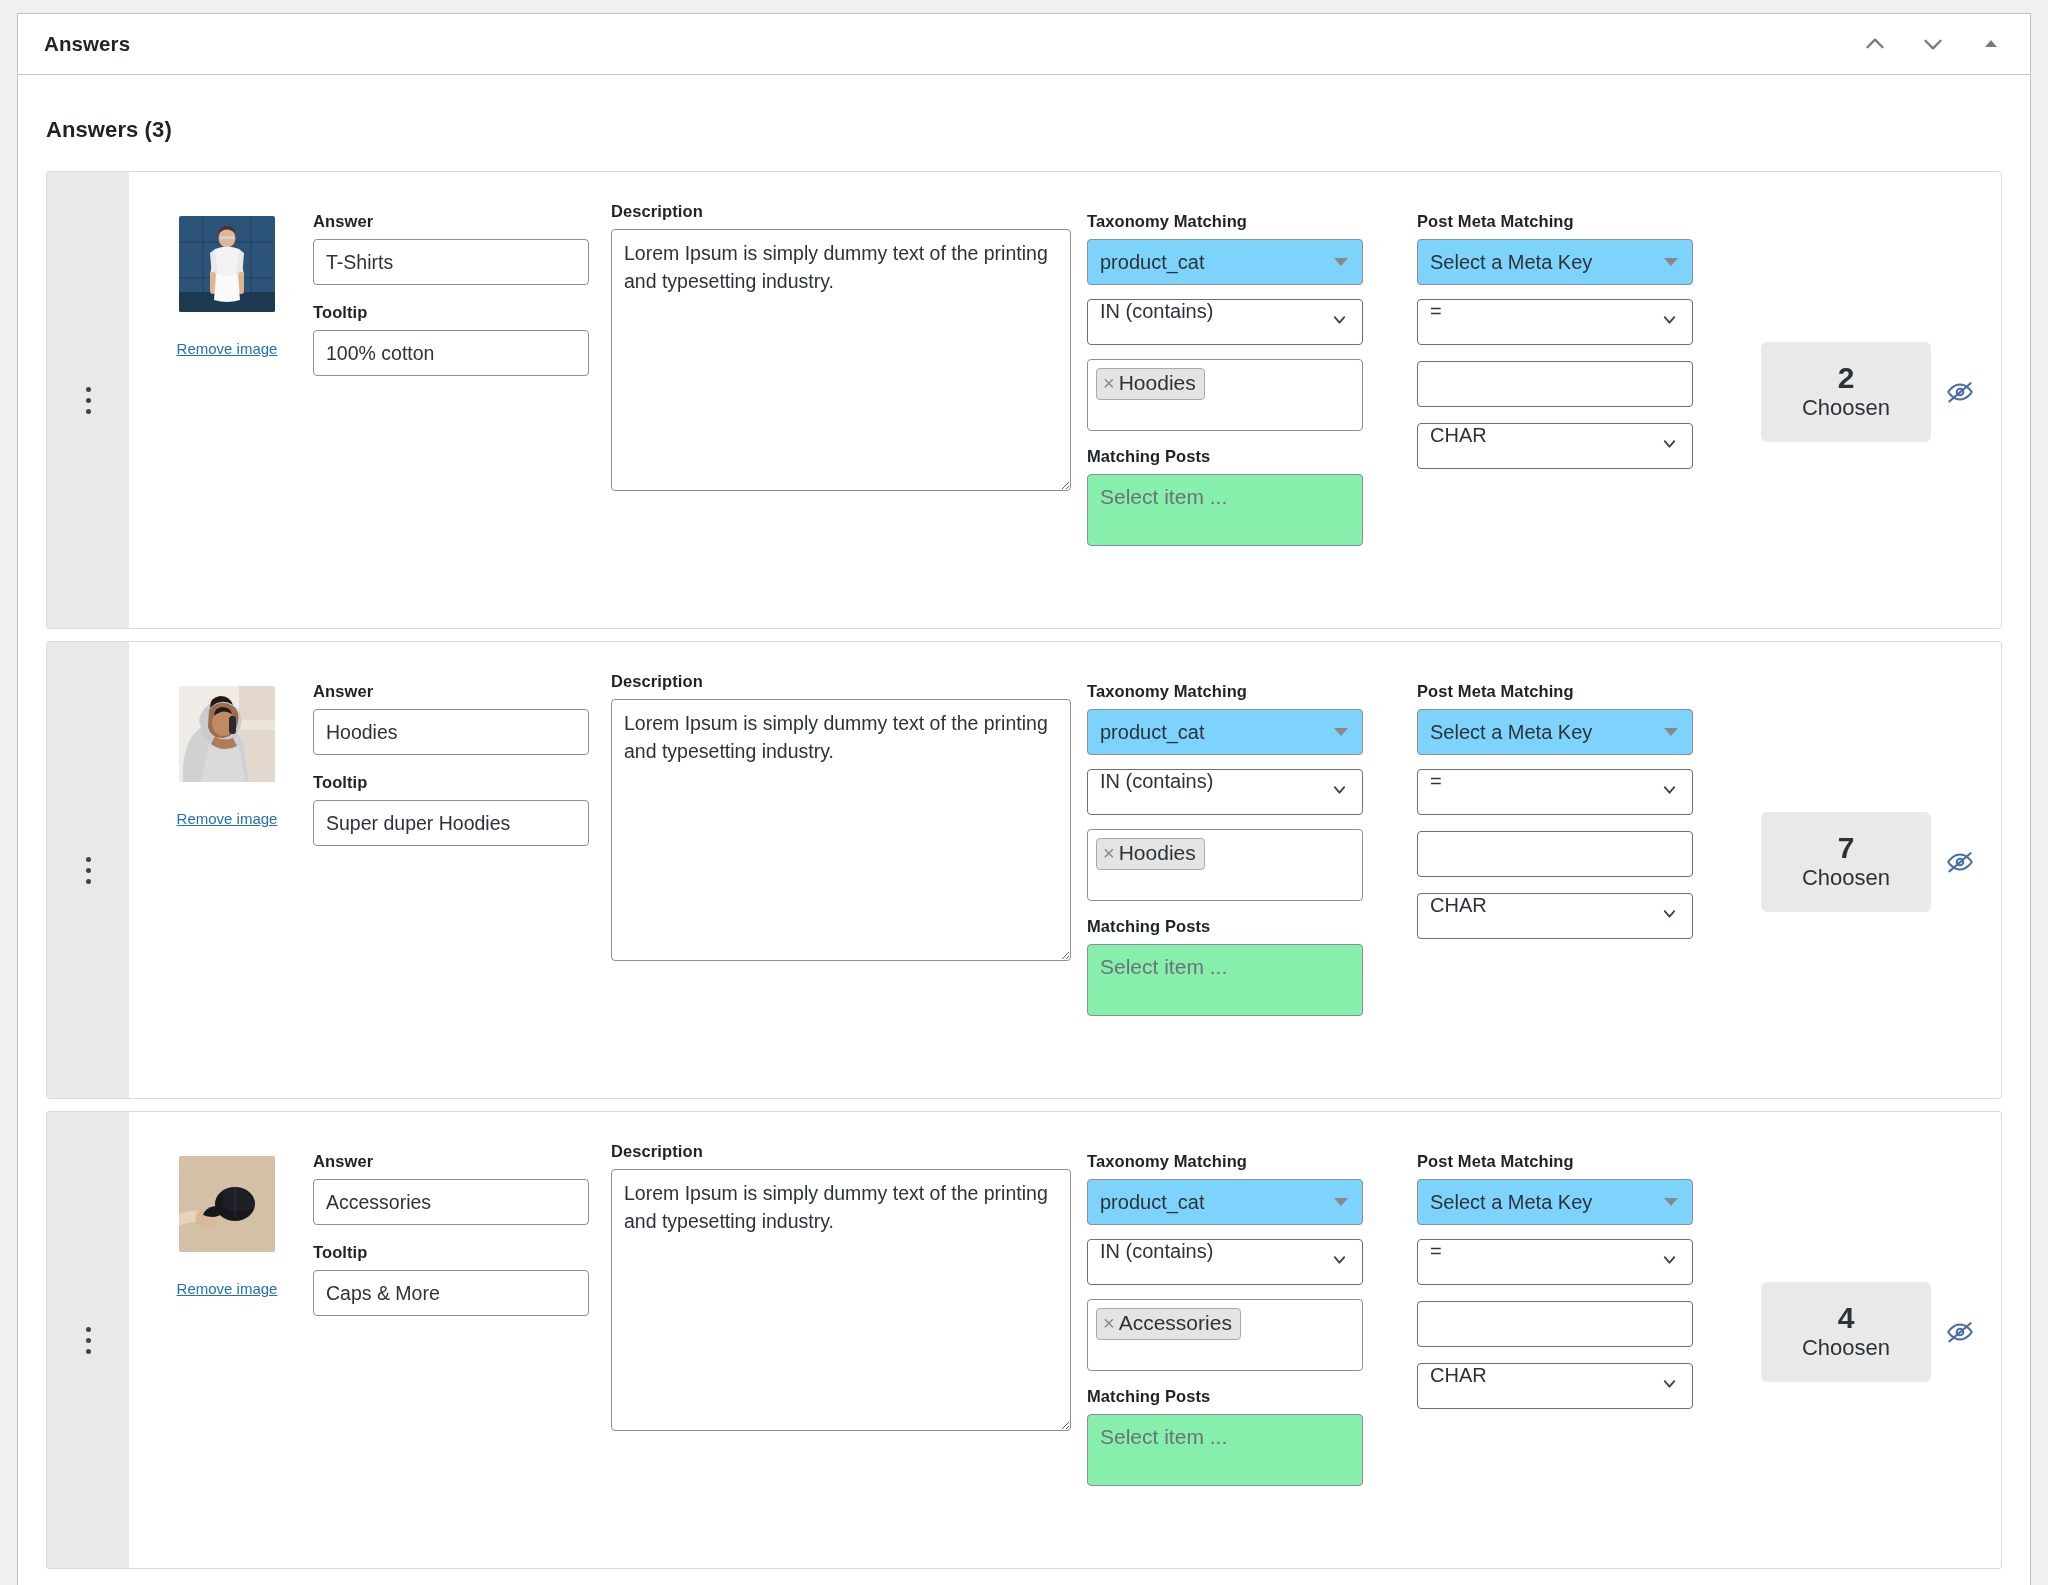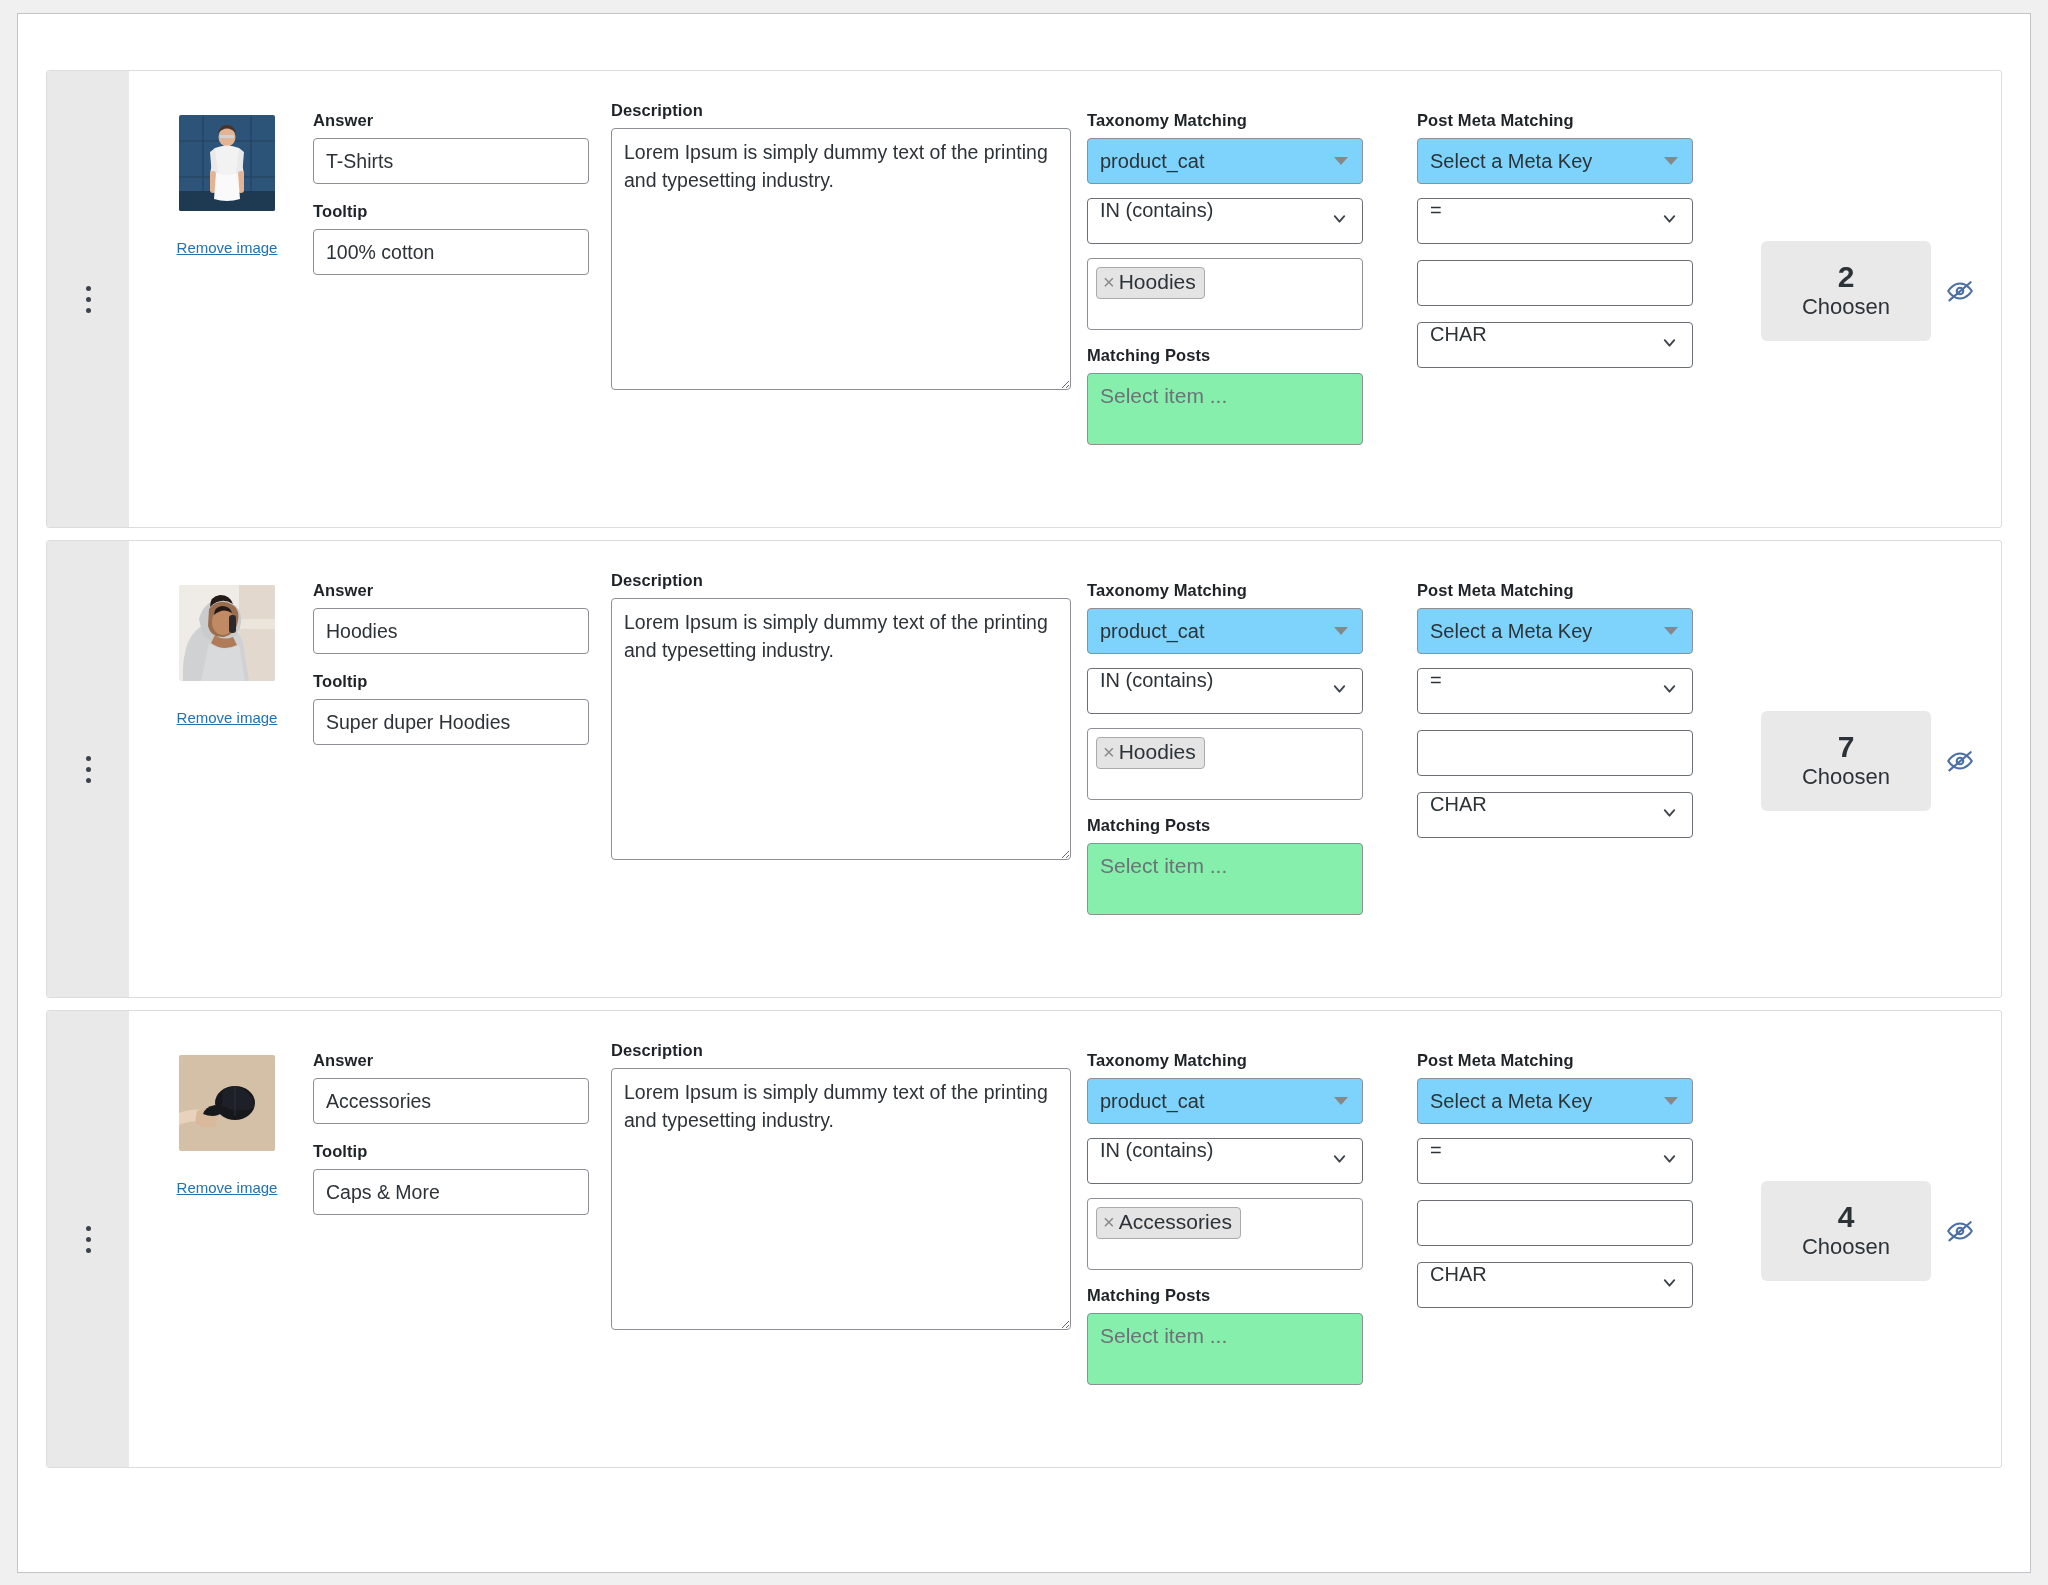--- a/index.html
+++ b/index.html
@@ -240,22 +240,43 @@
   }
   .count-num { font-size: 30px; font-weight: bold; color: #2c3338; line-height: 1; }
   .count-lbl { font-size: 22px; color: #2c3338; line-height: 1.2; }
   .eye-btn { cursor: pointer; display: flex; align-items: center; }
 </style>
 </head>
 <body>
 
 <div class="metabox">
 
+  <div class="metabox-header">
+    <div class="metabox-title">Answers</div>
+    <div class="header-icons">
+      <div class="hicon">
+        <svg width="26" height="26" viewBox="0 0 24 24" fill="none" stroke="#787c82" stroke-width="2.2" stroke-linecap="round" stroke-linejoin="round">
+            <polyline points="5 15 12 8 19 15"></polyline>
+          </svg>
+      </div>
+      <div class="hicon">
+        <svg width="26" height="26" viewBox="0 0 24 24" fill="none" stroke="#787c82" stroke-width="2.2" stroke-linecap="round" stroke-linejoin="round">
+            <polyline points="5 9 12 16 19 9"></polyline>
+          </svg>
+      </div>
+      <div class="hicon">
+        <svg width="20" height="20" viewBox="0 0 20 20">
+            <polygon points="10,6 16,13 4,13" fill="#787c82"></polygon>
+          </svg>
+      </div>
+    </div>
+  </div>
 
   <div class="metabox-body">
+    <div class="answers-count">Answers (3)</div>
 
     <div class="answers-list">
 
       <div class="answer-row">
         <div class="row-handle">
           <span class="dots">
               <i></i>
               <i></i>
               <i></i>
             </span>

